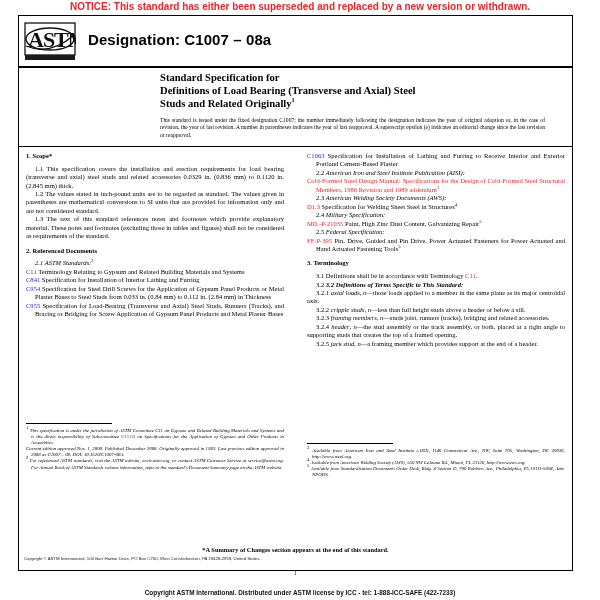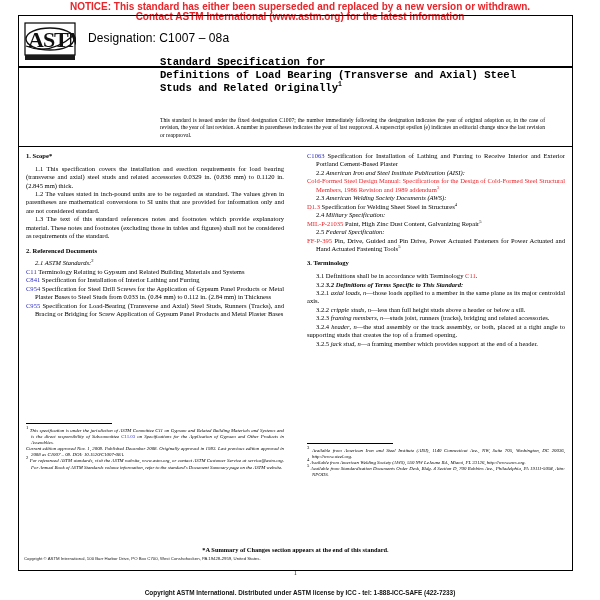--- a/index.html
+++ b/index.html
@@ -53,37 +53,37 @@
     font-family: "Liberation Sans", sans-serif;
     font-size: 4.2px;
     font-weight: bold;
     letter-spacing: .3px;
     color: #111;
   }
   .designation {
     position: absolute;
     left: 88px; top: 31px;
     font-family: "Liberation Sans", sans-serif;
-    font-weight: normal;
-    font-size: 12px;
+    font-weight: bold;
+    font-size: 15px;
     letter-spacing: .1px;
   }
   .rule-thick {
     position: absolute;
     left: 18px; top: 66px;
     width: 555px; height: 2.2px;
     background: #000;
   }
 
   
   .title {
     position: absolute;
-    left: 160px; top: 56px;
+    left: 160px; top: 71px;
     width: 380px;
-    font-family: Liberation Mono, monospace;
+    font-family: Liberation Serif, serif;
     font-weight: bold;
     font-size: 10.6px;
     line-height: 13.2px;
   }
   .title sup { font-size: 6.4px; vertical-align: super; }
 
   .preamble {
     position: absolute;
     left: 160px; top: 117px;
     width: 385px;
@@ -175,21 +175,20 @@
     color: #111;
   }
 </style>
 </head>
 <body>
 
 <div id="page">
 
   <div class="notice">
     <div>NOTICE: This standard has either been superseded and replaced by a new version or withdrawn.</div>
-    <div>Contact ASTM International (www.astm.org) for the latest information</div>
   </div>
 
   <div class="page-frame"></div>
 
   <div class="logo">
     <svg width="52" height="38" viewBox="0 0 52 38">
       <rect x="1" y="1" width="50" height="32" fill="#fff" stroke="#000" stroke-width="1.2"></rect>
       <text x="4" y="25" font-family="Liberation Serif, serif" font-size="22" font-weight="bold" fill="#111" letter-spacing="-1">ASTM</text>
       <ellipse cx="26" cy="17" rx="24" ry="11" fill="none" stroke="#111" stroke-width="1.4"></ellipse>
       <path d="M2 24 Q26 34 50 13" fill="none" stroke="#111" stroke-width="1.3"></path>

